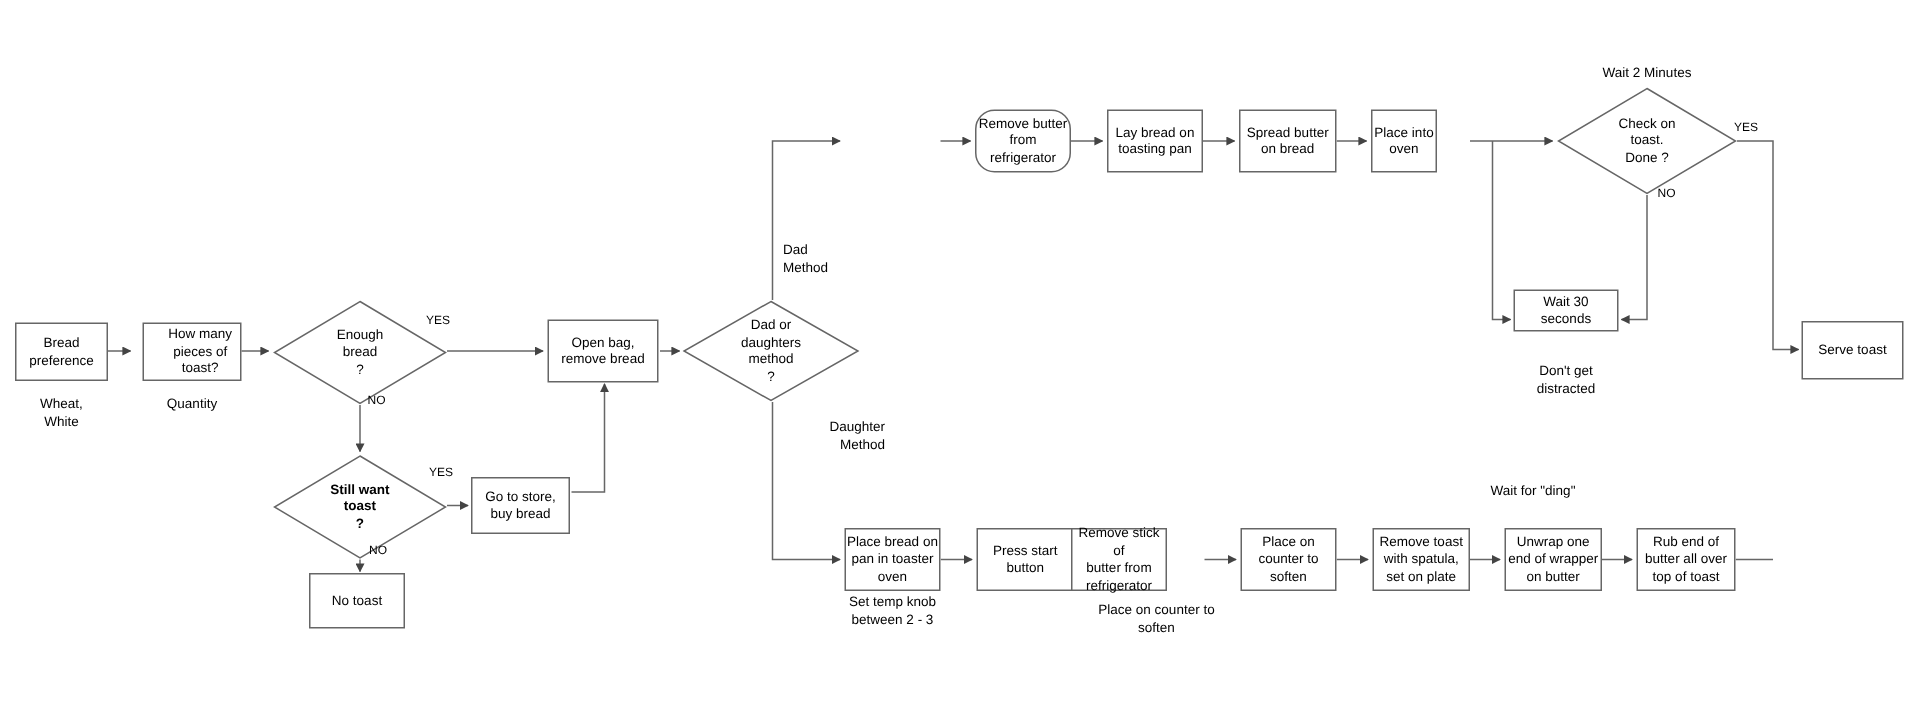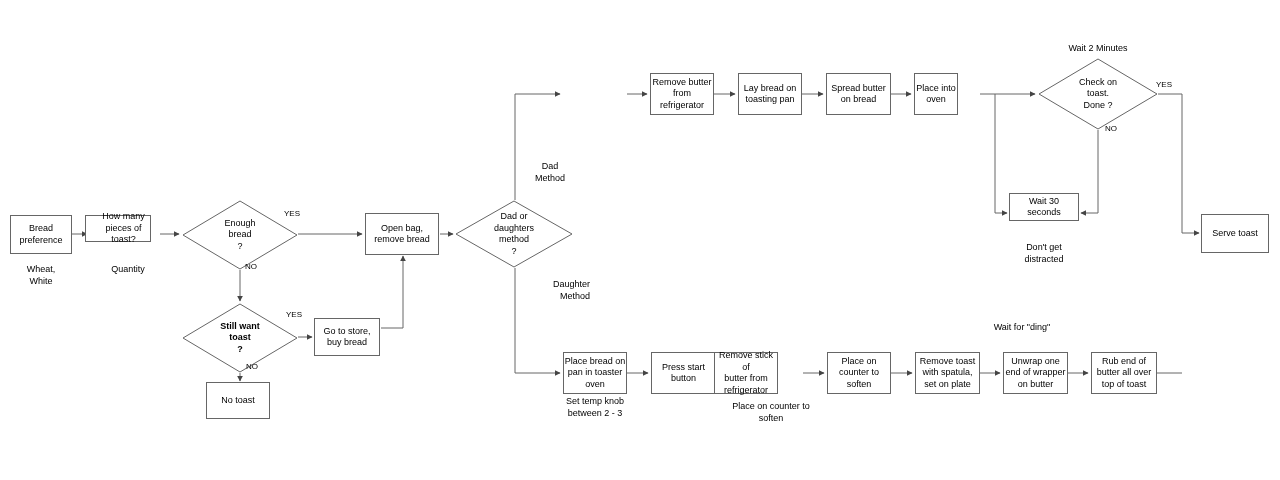--- a/index.html
+++ b/index.html
@@ -135,33 +135,33 @@
       <path d="M 980 373 L 1000 373" marker-end="url(#arrow)"></path>
       <path d="M 1068 373 L 1088 373" marker-end="url(#arrow)"></path>
 
       <path d="M 1157 373 L 1182 373"></path>
     </g>
   </svg>
 
   <div class="node process" style="left:10px; top:215px; width:62px; height:39px;">Bread
 preference</div>
 
-  <div class="node process" style="left:85px; top:215px; width:66px; height:27px;padding-left:11px;">How many
+  <div class="node process" style="left:95px; top:215px; width:66px; height:39px;padding-left:11px;">How many
 pieces of toast?</div>
 
   <div class="node process" style="left:314px; top:318px; width:66px; height:38px;">Go to store,
 buy bread</div>
 
   <div class="node process" style="left:206px; top:382px; width:64px; height:37px;">No toast</div>
 
   <div class="node process" style="left:365px; top:213px; width:74px; height:42px;">Open bag,
 remove bread</div>
 
 
-  <div class="node process" style="left:650px; top:73px; width:64px; height:42px;">Remove butter
+  <div class="node process" style="left:650px; top:73px; width:64px; height:42px;border-radius:13px;">Remove butter
 from
 refrigerator</div>
 
   <div class="node process" style="left:738px; top:73px; width:64px; height:42px;">Lay bread on
 toasting pan</div>
 
   <div class="node process" style="left:826px; top:73px; width:65px; height:42px;">Spread butter
 on bread</div>
 
   <div class="node process" style="left:914px; top:73px; width:44px; height:42px;">Place into oven</div>
@@ -240,21 +240,21 @@
   <div class="edge-label" style="left:286px; top:310px;">YES</div>
   <div class="edge-label" style="left:246px; top:362px;">NO</div>
   <div class="edge-label" style="left:1156px; top:80px;">YES</div>
   <div class="edge-label" style="left:1105px; top:124px;">NO</div>
 
   <div class="annot" style="left:11px; top:264px; width:60px;">Wheat,
 White</div>
 
   <div class="annot" style="left:95px; top:264px; width:66px;">Quantity</div>
 
-  <div class="annot" style="left:522px; top:161px; width:56px; text-align:center;">Dad
+  <div class="annot" style="left:522px; top:161px; width:56px; text-align:left;">Dad
 Method</div>
 
   <div class="annot" style="left:522px; top:279px; width:68px; text-align:right;">Daughter
 Method</div>
 
 
   <div class="annot" style="left:1042px; top:43px; width:112px;">Wait 2 Minutes</div>
 
   <div class="annot" style="left:1000px; top:242px; width:88px;">Don't get
 distracted</div>

